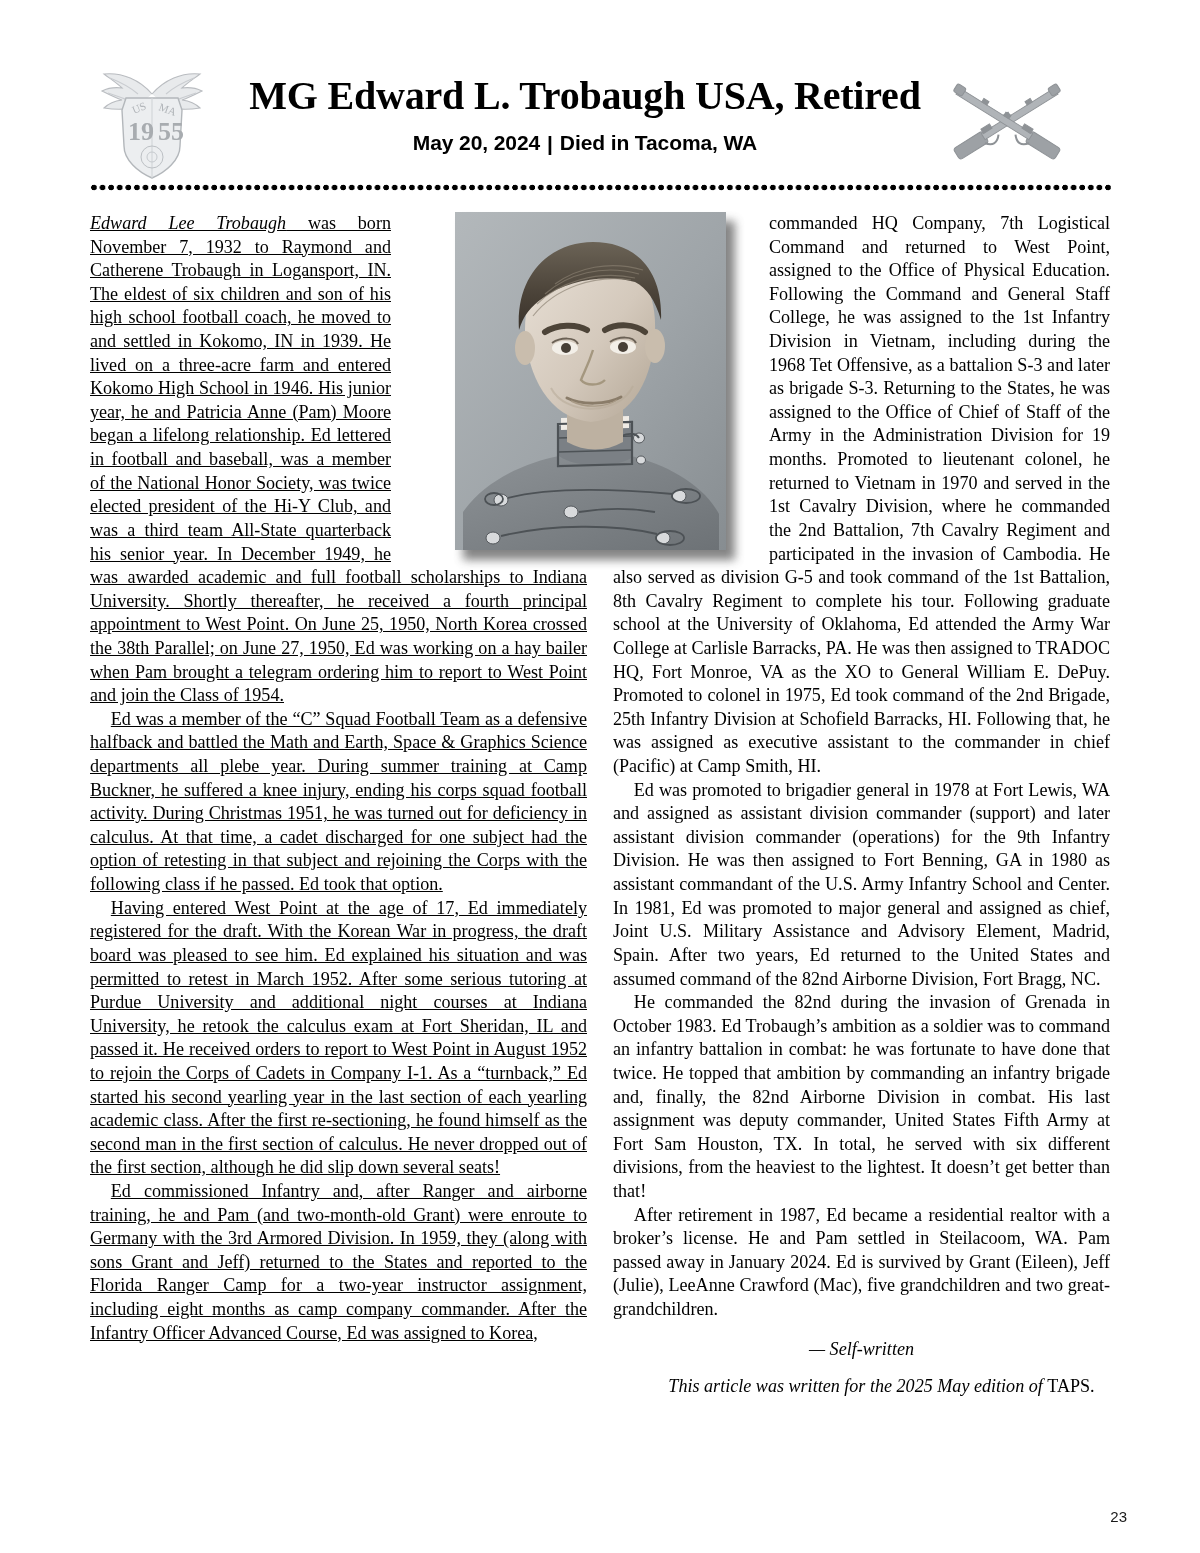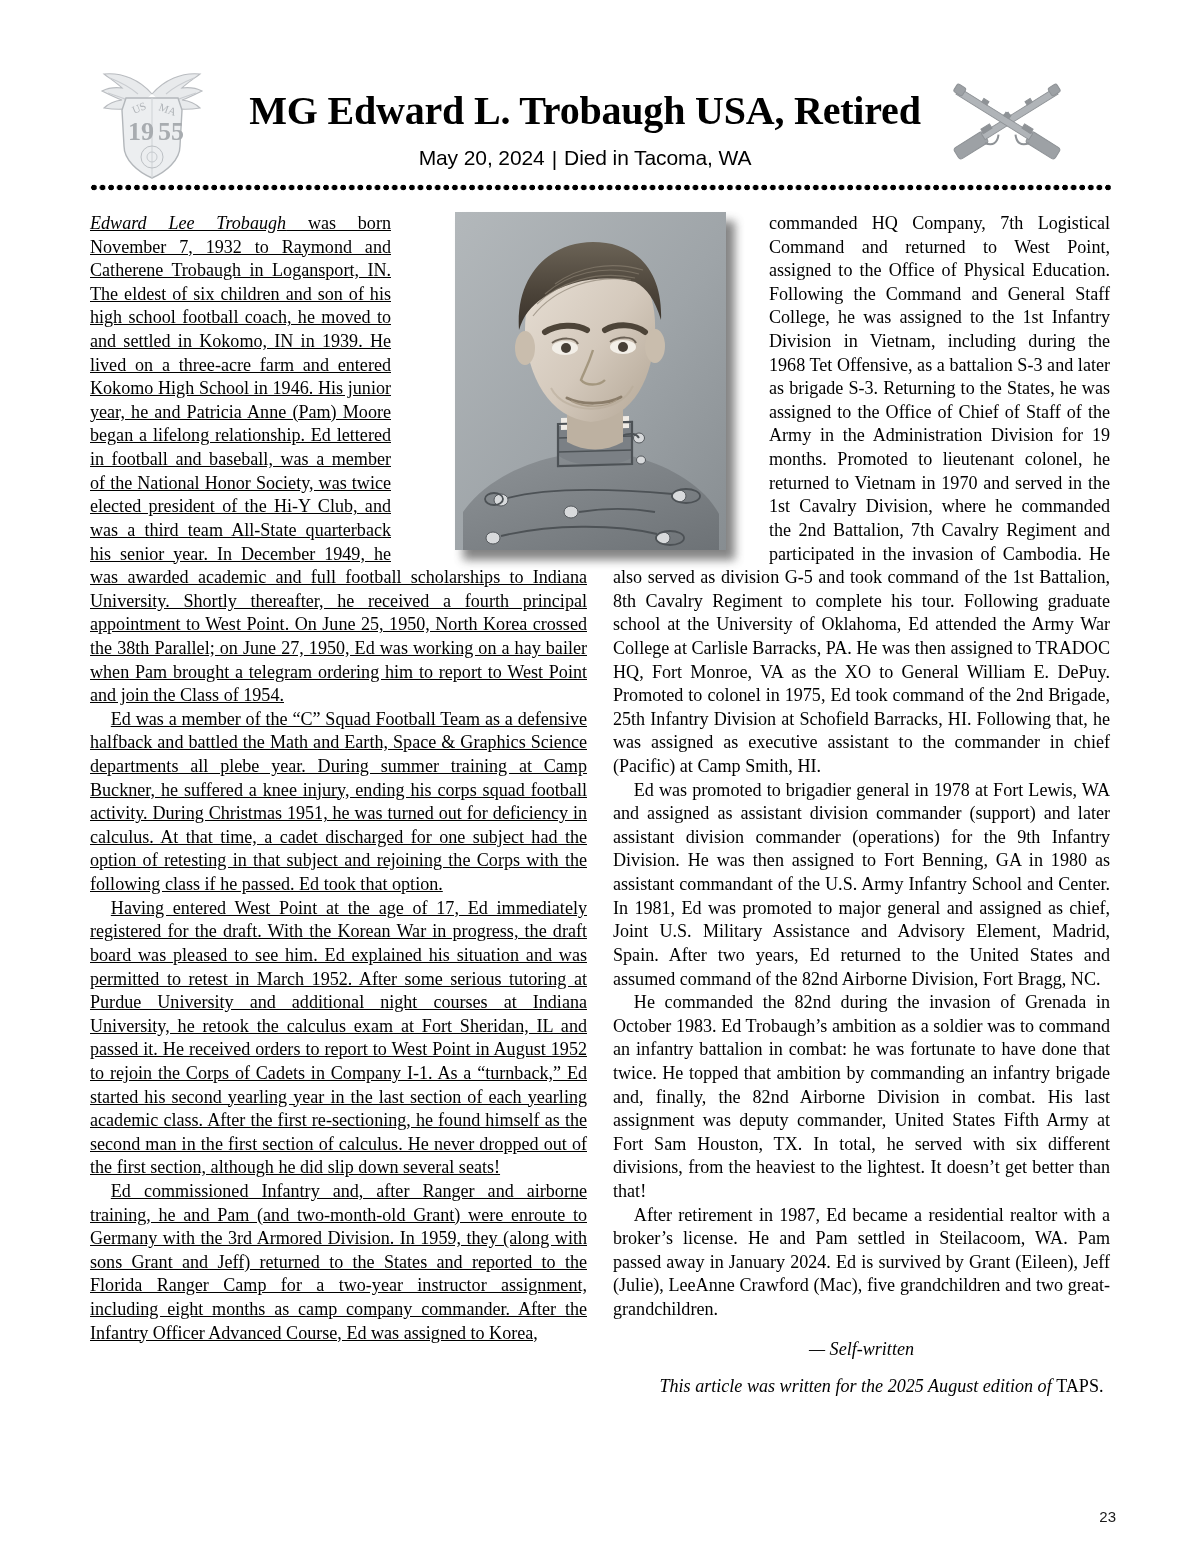--- a/index.html
+++ b/index.html
@@ -52,27 +52,26 @@
     top: 22px;
     text-align: center;
   }
   .obit-title {
     font-family: "Liberation Serif", "DejaVu Serif", serif;
     font-size: 40px;
     font-weight: bold;
     letter-spacing: -0.2px;
     line-height: 1.08;
     white-space: nowrap;
-    margin-top: 15px;
   }
   .obit-sub {
     margin-top: 14px;
     font-family: "Liberation Sans", "DejaVu Sans", sans-serif;
     font-size: 21px;
-    font-weight: 400;
+    font-weight: 700;
     letter-spacing: -0.1px;
     white-space: nowrap;
   }
   .sub-sep {
     display: inline-block;
     margin: 0 7px;
     transform: translateY(1px);
   }
 
   
@@ -170,21 +169,21 @@
     font-size: 18.1px;
     padding-left: 40px;
   }
   .article-note .roman {
     font-style: normal;
   }
 
   
   .page-number {
     position: absolute;
-    right: 84px;
+    right: 73px;
     bottom: 28px;
     font-size: 15px;
     font-family: "Liberation Sans", "DejaVu Sans", sans-serif;
     color: #1a1a1a;
   }
 </style>
 </head>
 <body>
 
 <div class="page">
@@ -355,18 +354,18 @@
   <div class="col col-right">
     <div class="photo-float-right"></div>
 
     <p class="noindent">commanded HQ Company, 7th Logistical Command and returned to West Point, assigned to the Office of Physical Education. Following the Command and General Staff College, he was assigned to the 1st Infantry Division in Vietnam, including during the 1968 Tet Offensive, as a battalion S-3 and later as brigade S-3. Returning to the States, he was assigned to the Office of Chief of Staff of the Army in the Administration Division for 19 months. Promoted to lieutenant colonel, he returned to Vietnam in 1970 and served in the 1st Cavalry Division, where he commanded the 2nd Battalion, 7th Cavalry Regiment and participated in the invasion of Cambodia. He also served as division G-5 and took command of the 1st Battalion, 8th Cavalry Regiment to complete his tour. Following graduate school at the University of Oklahoma, Ed attended the Army War College at Carlisle Barracks, PA. He was then assigned to TRADOC HQ, Fort Monroe, VA as the XO to General William E. DePuy. Promoted to colonel in 1975, Ed took command of the 2nd Brigade, 25th Infantry Division at Schofield Barracks, HI. Following that, he was assigned as executive assistant to the commander in chief (Pacific) at Camp Smith, HI.</p>
     <p>Ed was promoted to brigadier general in 1978 at Fort Lewis, WA and assigned as assistant division commander (support) and later assistant division commander (operations) for the 9th Infantry Division. He was then assigned to Fort Benning, GA in 1980 as assistant commandant of the U.S. Army Infantry School and Center. In 1981, Ed was promoted to major general and assigned as chief, Joint U.S. Military Assistance and Advisory Element, Madrid, Spain. After two years, Ed returned to the United States and assumed command of the 82nd Airborne Division, Fort Bragg, NC.</p>
     <p>He commanded the 82nd during the invasion of Grenada in October 1983. Ed Trobaugh’s ambition as a soldier was to command an infantry battalion in combat: he was fortunate to have done that twice. He topped that ambition by commanding an infantry brigade and, finally, the 82nd Airborne Division in combat. His last assignment was deputy commander, United States Fifth Army at Fort Sam Houston, TX. In total, he served with six different divisions, from the heaviest to the lightest. It doesn’t get better than that!</p>
     <p>After retirement in 1987, Ed became a residential realtor with a broker’s license. He and Pam settled in Steilacoom, WA. Pam passed away in January 2024. Ed is survived by Grant (Eileen), Jeff (Julie), LeeAnne Crawford (Mac), five grandchildren and two great-grandchildren.</p>
 
     <div class="signoff">— Self-written</div>
 
-    <div class="article-note"><span>This article was written for the 2025 August edition of </span><span class="roman">TAPS.</span></div>
+    <div class="article-note"><span>This article was written for the 2025 May edition of </span><span class="roman">TAPS.</span></div>
   </div>
 
   <div class="page-number">23</div>
 
 </div>
 
 </body></html>

